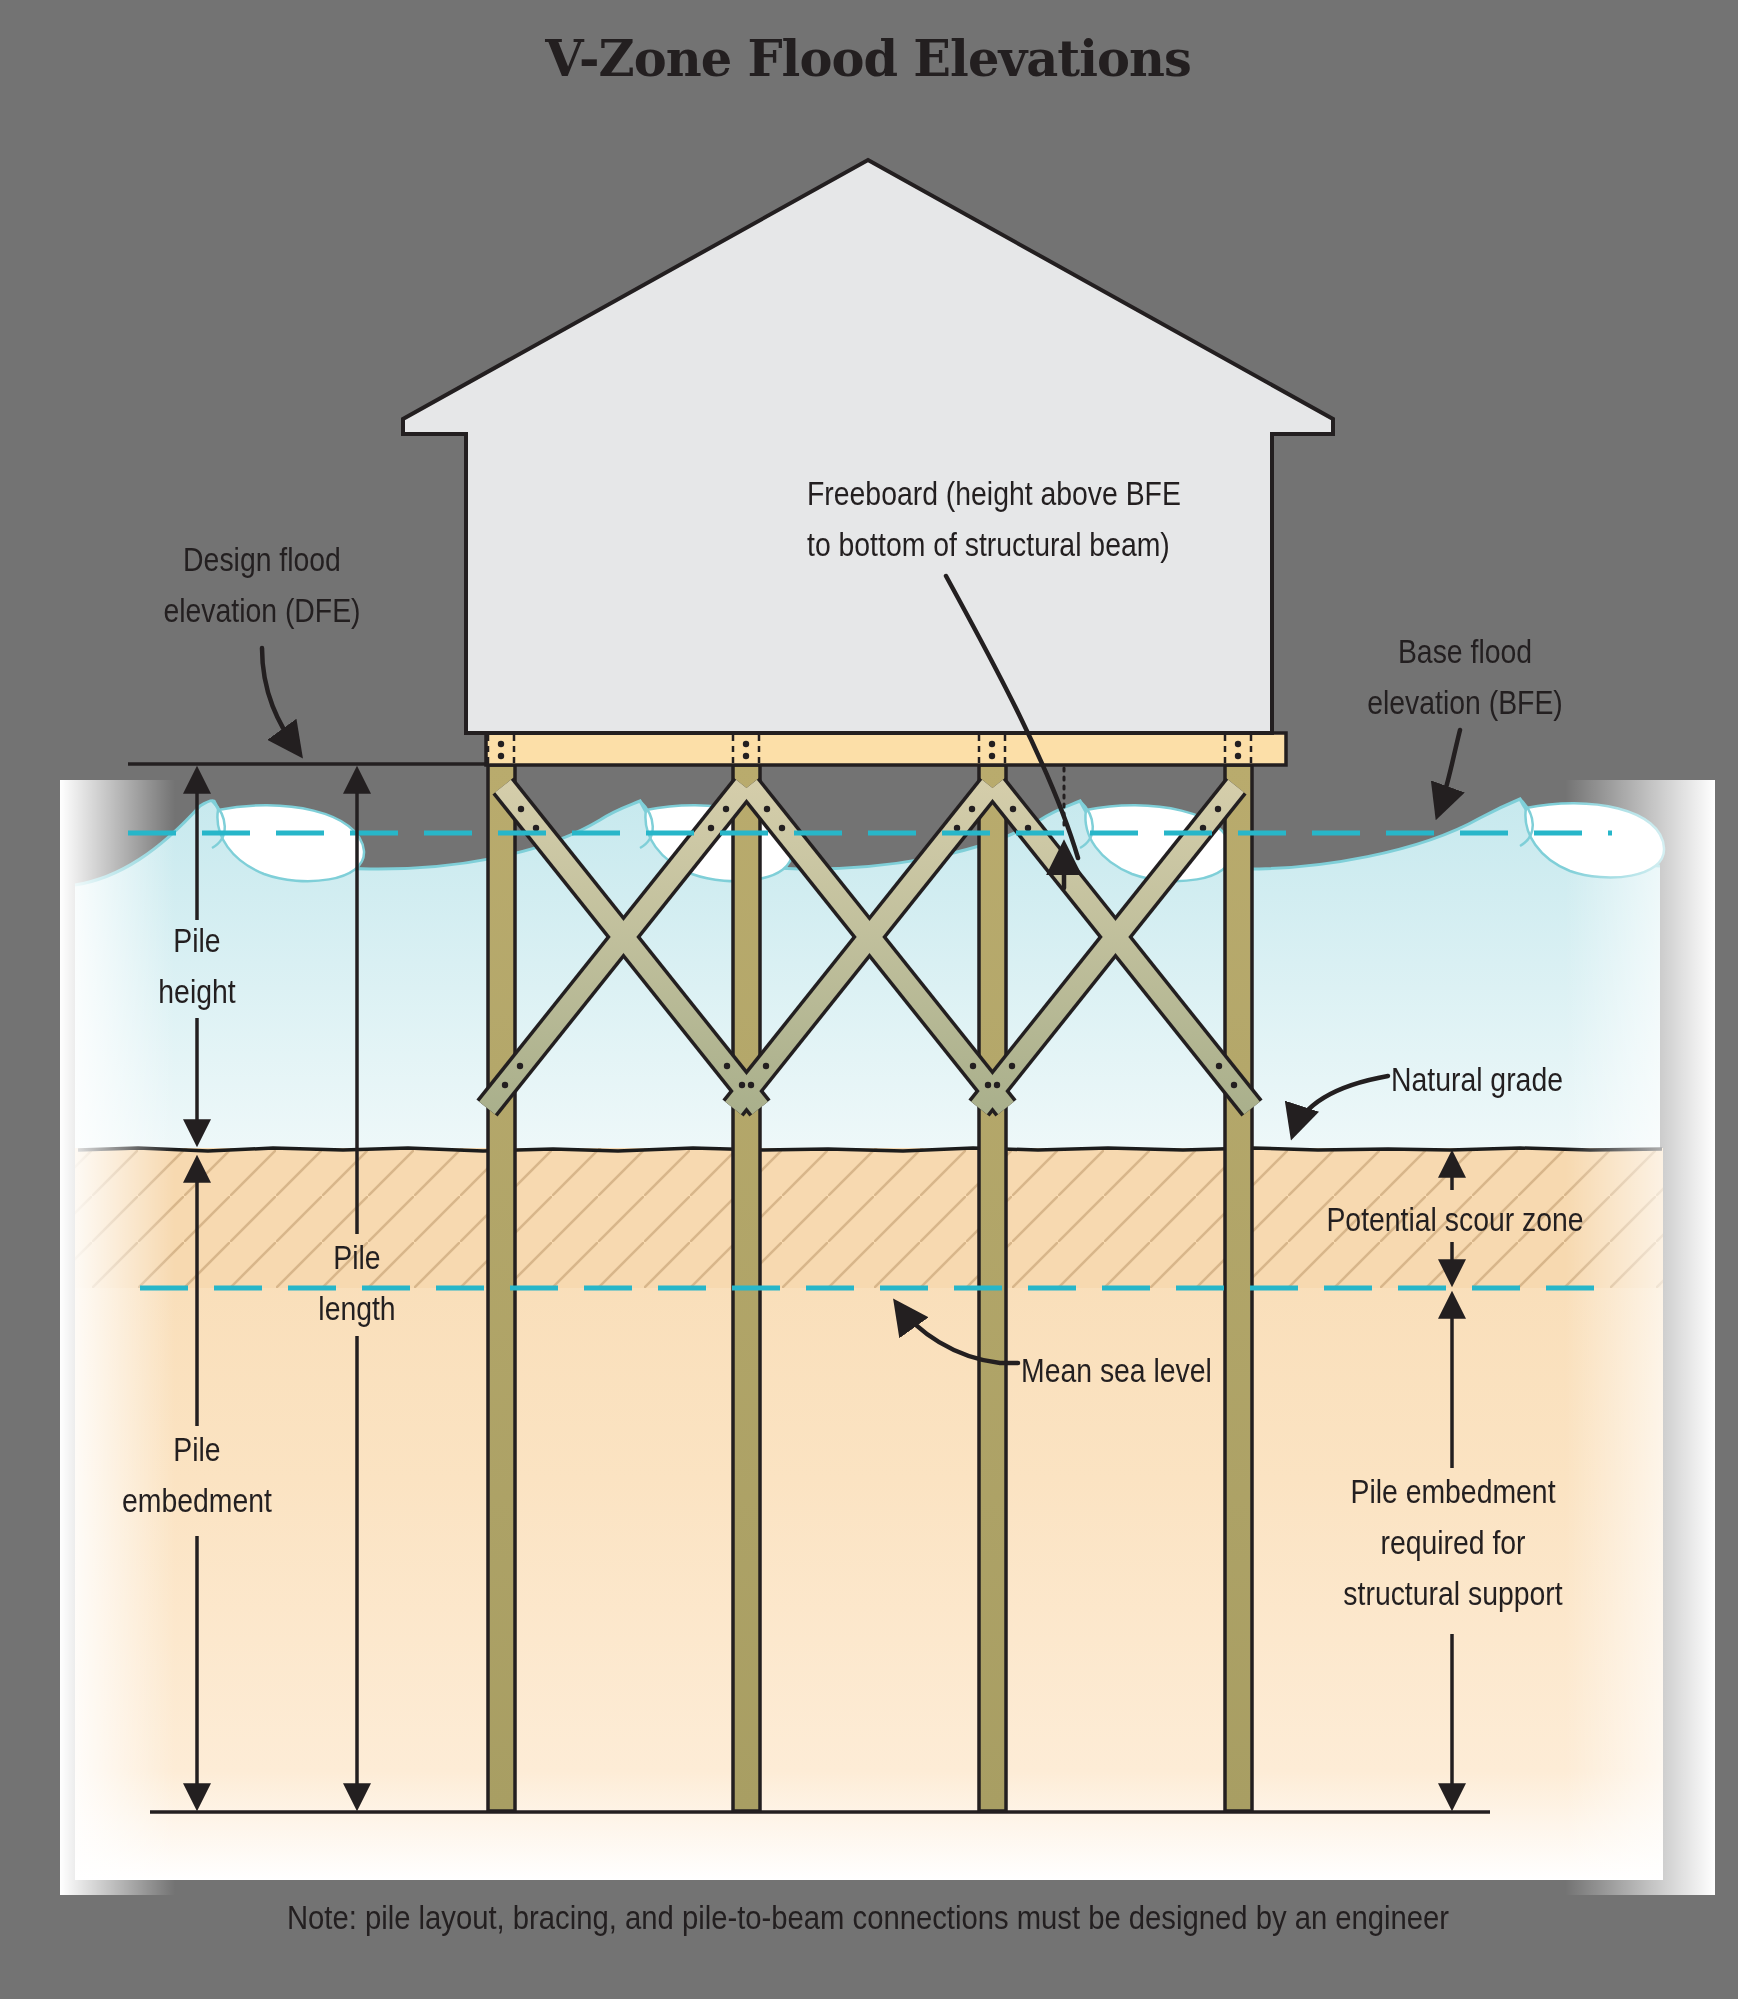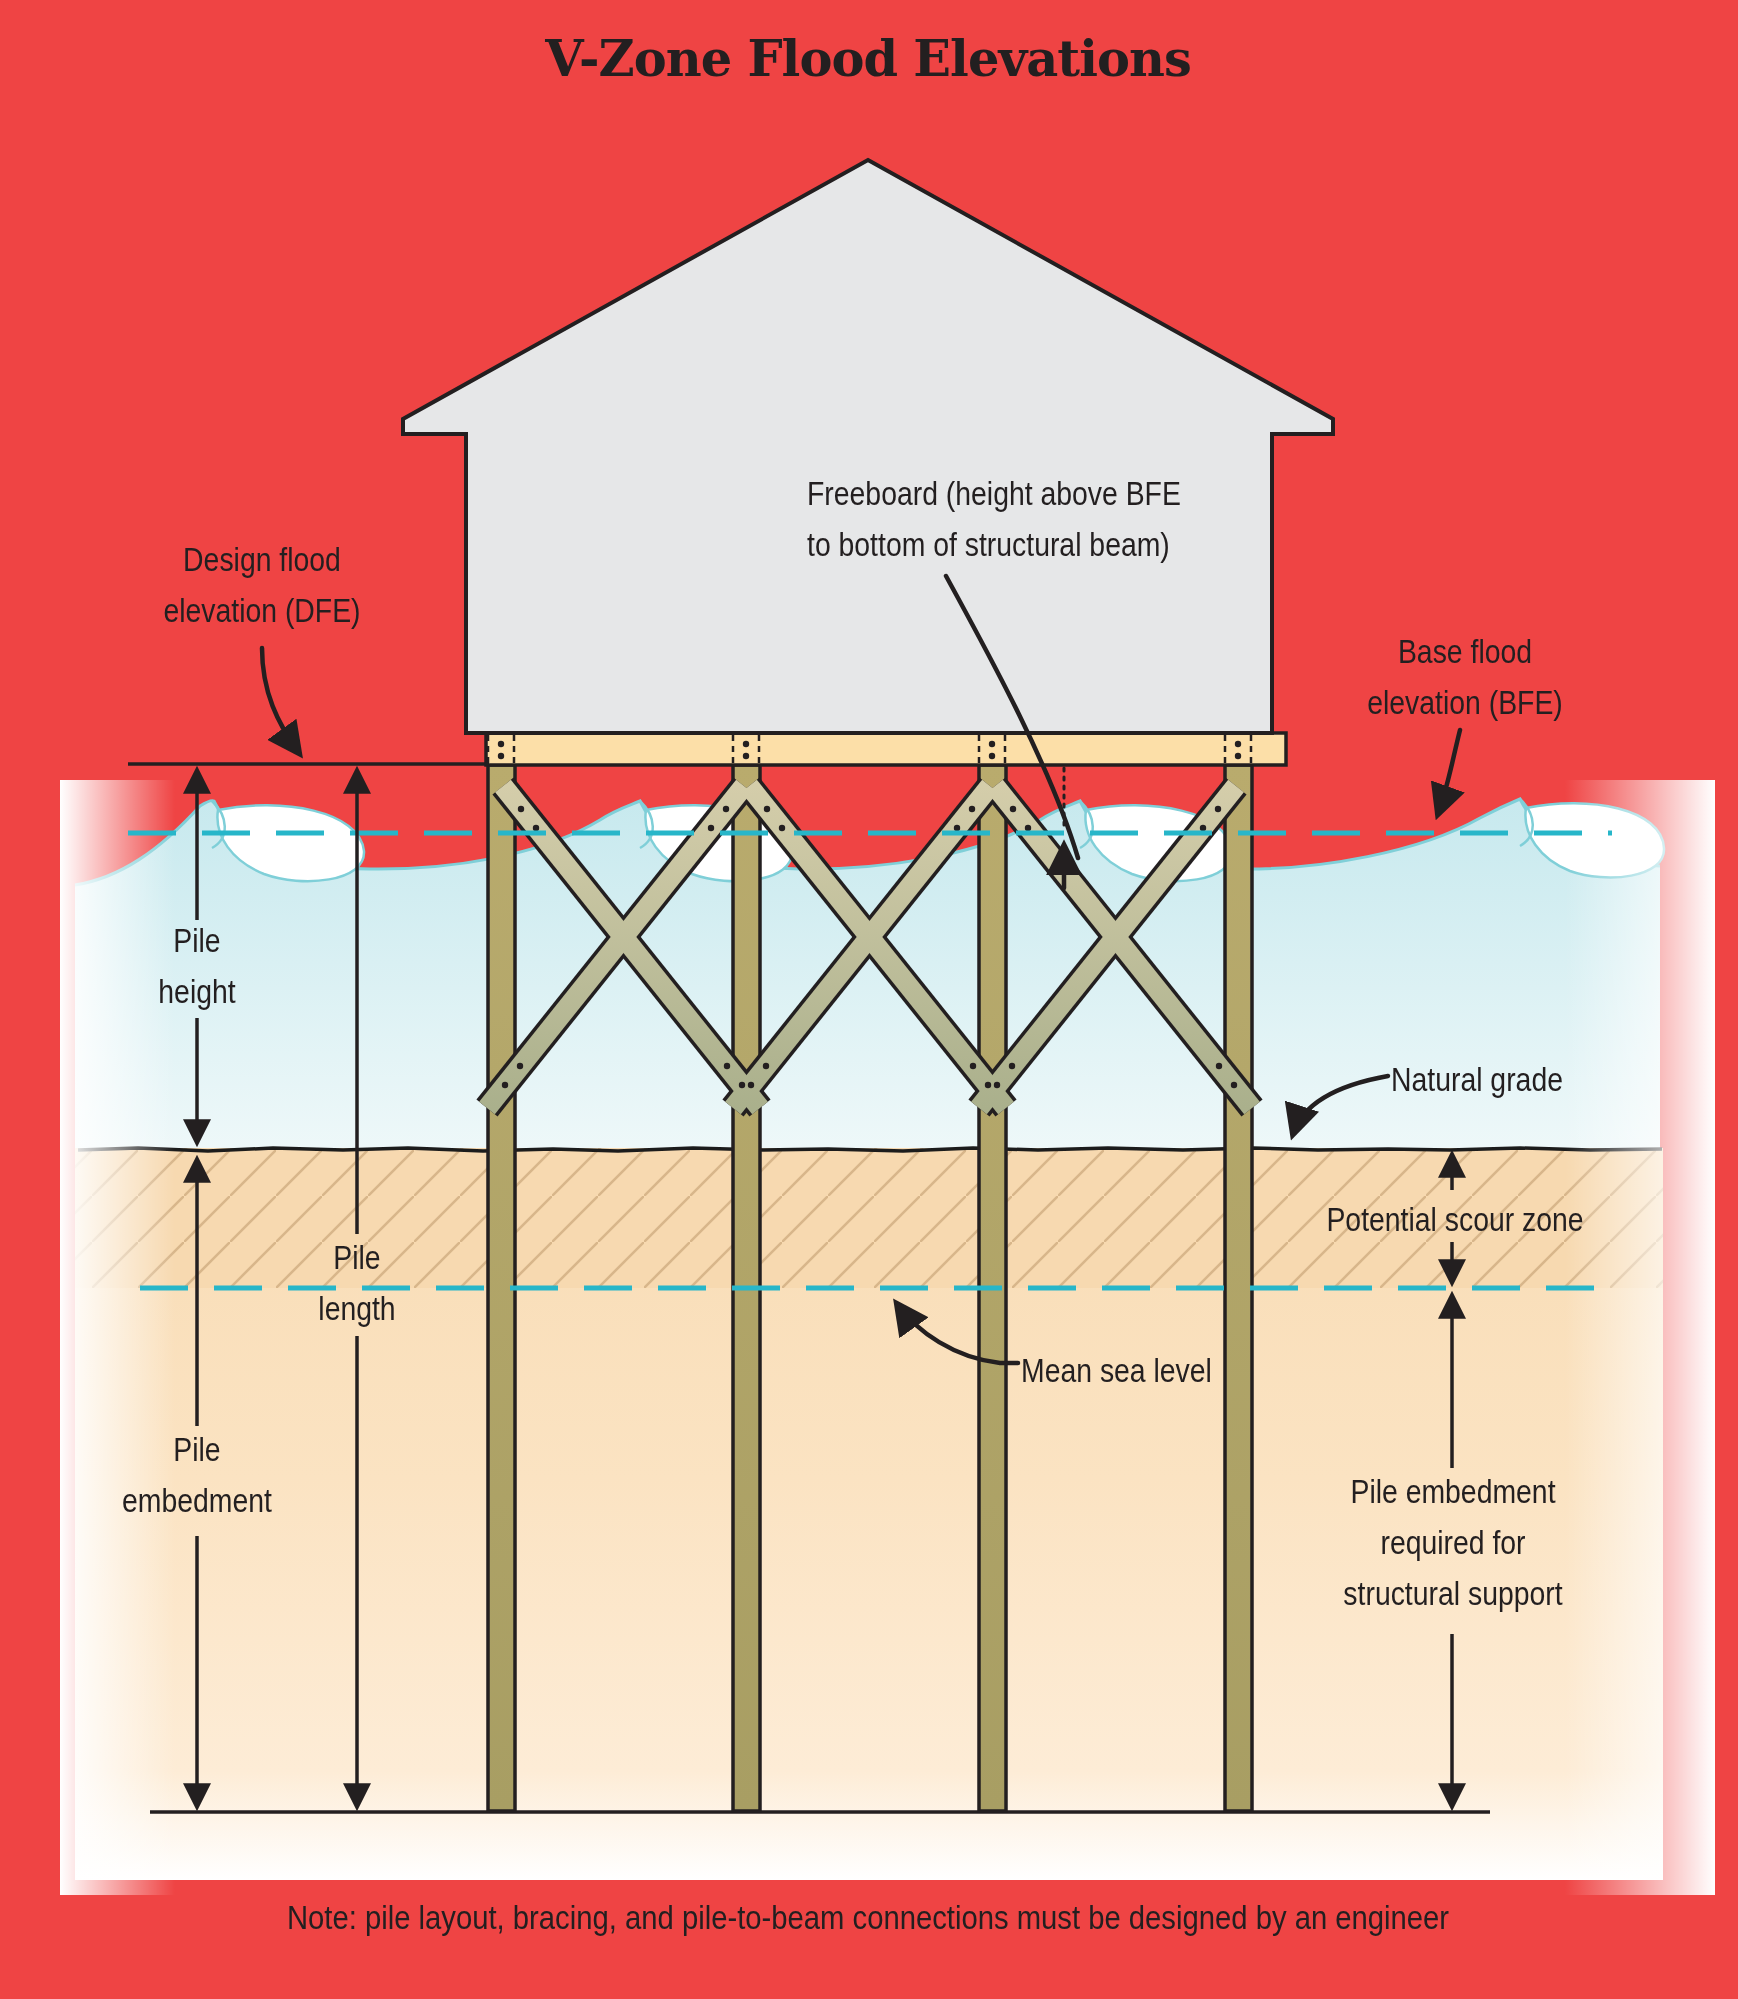--- a/index.html
+++ b/index.html
@@ -1,16 +1,16 @@
 <!DOCTYPE html>
 <html><head>
 <meta charset="utf-8">
 <style>
   html,body{margin:0;padding:0;background:#ffffff;}
-  #stage{position:relative;width:1738px;height:1999px;background:#ef4444;overflow:hidden;
+  #stage{position:relative;width:1738px;height:1999px;background:#737373;overflow:hidden;
          font-family:"Liberation Sans", sans-serif;color:#231f20;}
   #drawing{position:absolute;left:0;top:0;}
   .lbl{position:absolute;font-size:33px;line-height:1.55;color:#231f20;white-space:pre-line;
        transform:translateX(-50%) scaleX(0.86);transform-origin:center top;text-align:center;}
   .lbl.left{transform:scaleX(0.86);transform-origin:left top;text-align:left;}
   .title{position:absolute;top:28px;left:868px;transform:translateX(-50%) scaleX(0.97);
          font-family:"DejaVu Serif", serif;font-weight:700;font-size:51px;letter-spacing:-1px;
          white-space:nowrap;}
   .note{position:absolute;top:1898px;left:868px;transform:translateX(-50%) scaleX(0.86);
         font-size:34px;white-space:nowrap;}

